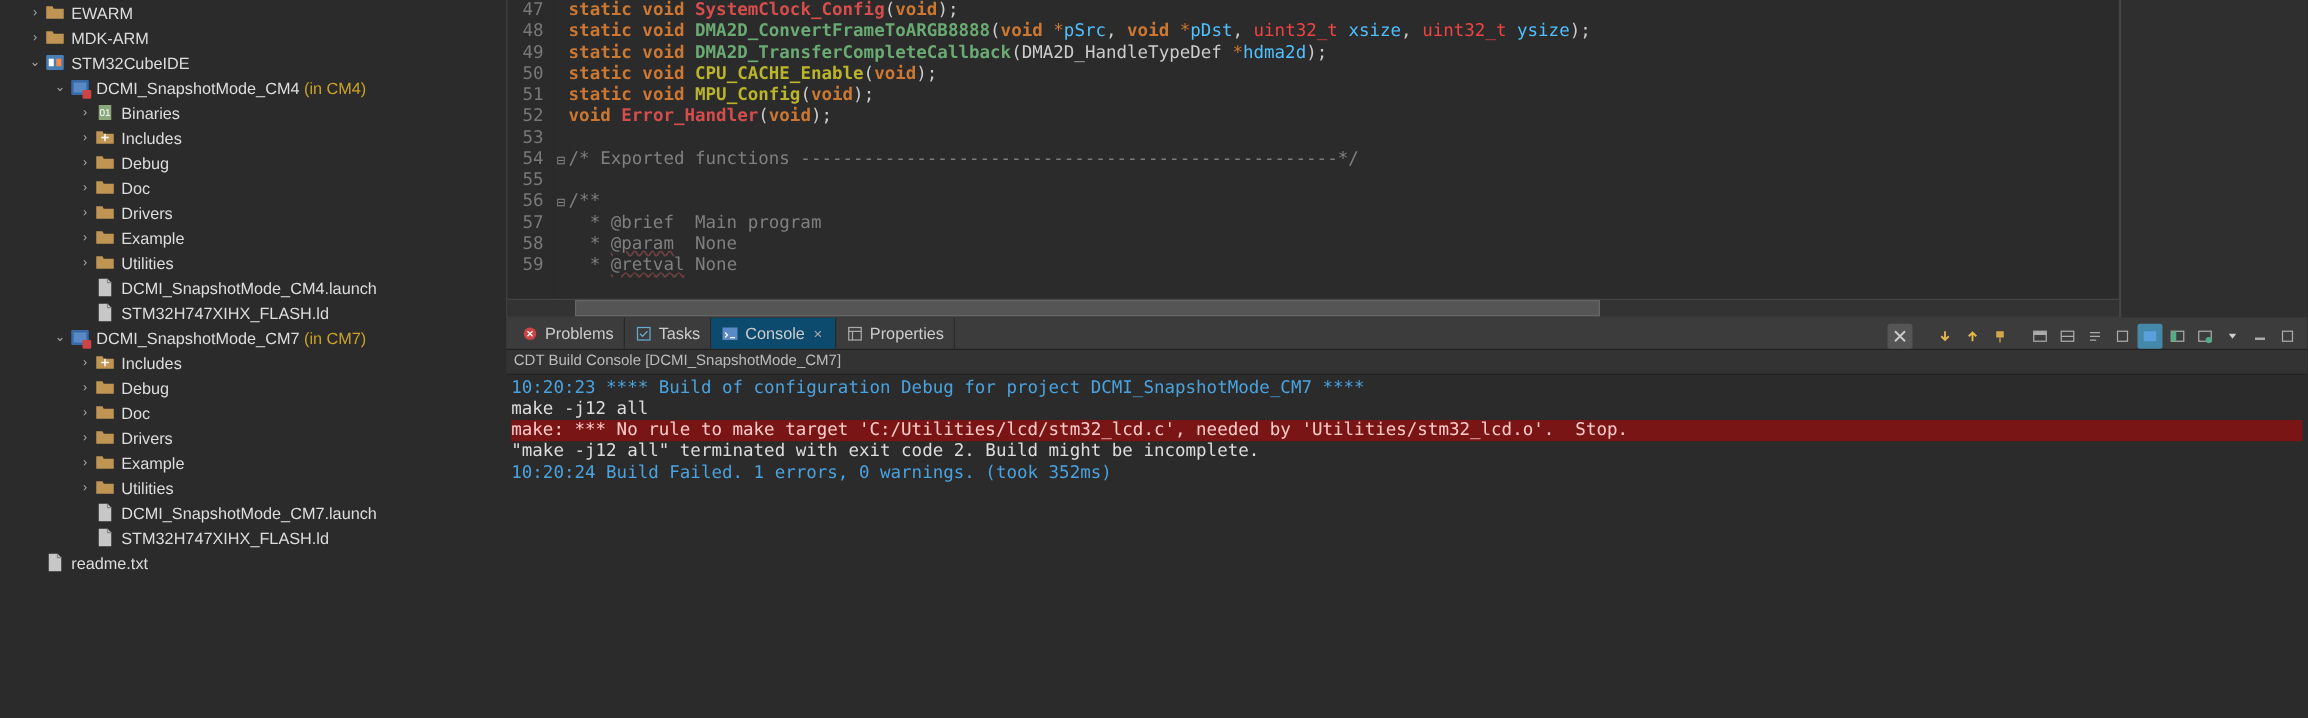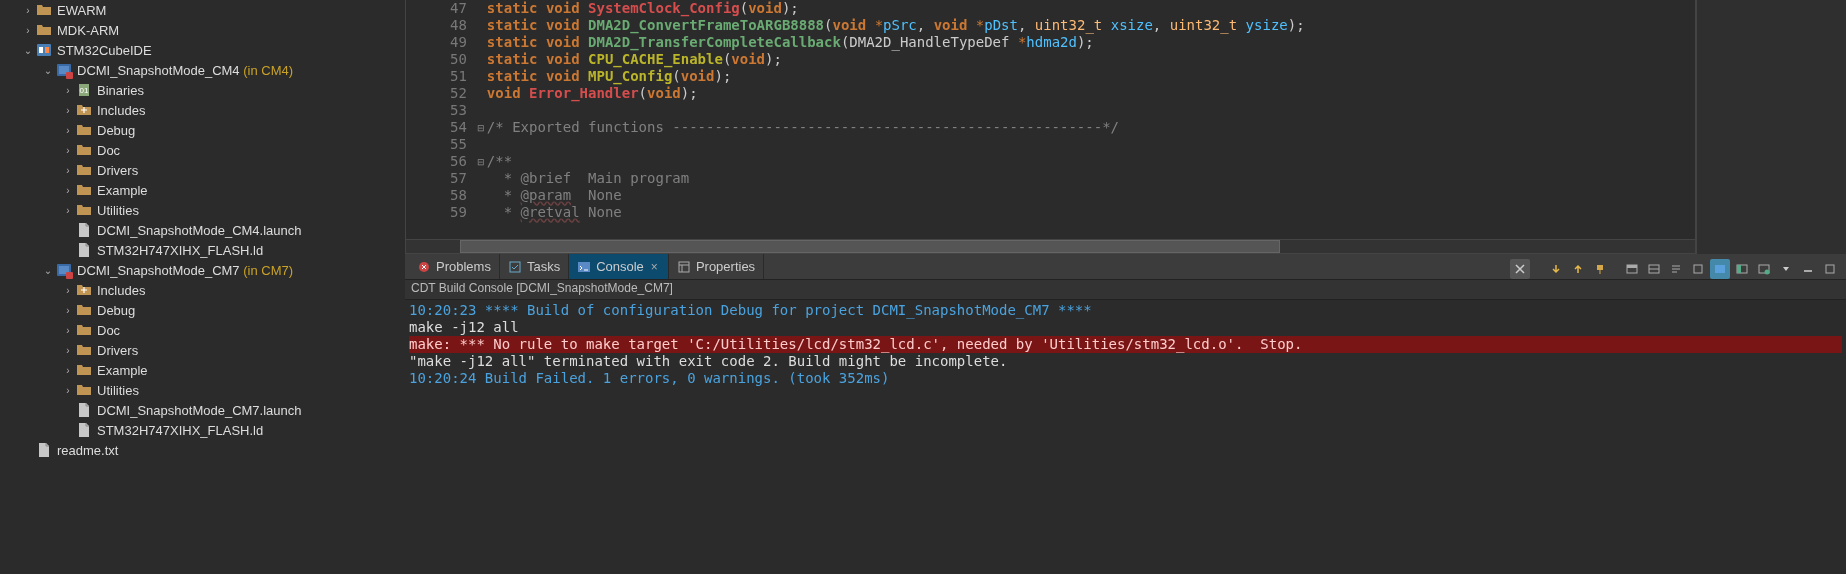--- a/index.html
+++ b/index.html
@@ -13,30 +13,30 @@
   .proj-icon svg { fill: #4a7fb5; }
   .proj-icon::after { content: ""; position: absolute; bottom: -1px; right: -1px; width: 7px; height: 7px; background: #c44; border-radius: 1px; }
   .tree-label { color: #ddd; }
   .tree-label .yellow { color: #c9a227; }
   .main { flex: 1; display: flex; flex-direction: column; background: #2f2f2f; }
   .editor-area { display: flex; height: 254px; }
   .editor-pane { flex: 1; background: #2b2b2b; position: relative; border: 1px solid #444; border-top: none; display: flex; flex-direction: column; }
   .editor-right-spacer { width: 150px; background: #2f2f2f; border-left: 1px solid #444; }
   .code-wrap { flex: 1; overflow: hidden; display: flex; }
   .gutter { background: #2b2b2b; color: #787878; text-align: right; padding: 0 8px 0 12px; font-family: Consolas, monospace; font-size: 14px; line-height: 17px; user-select: none; }
-  .gut-line { height: 17px; margin-left: 32px; }
+  .gut-line { height: 17px; }
   .fold-strip { width: 12px; background: #2b2b2b; }
   .fold-mark { height: 17px; display:flex; align-items:center; justify-content:center; color:#888; font-size:9px;}
   .code { font-family: Consolas, monospace; font-size: 14px; line-height: 17px; white-space: pre; color: #ccc; flex: 1; }
   .code-line { height: 17px; }
   .kw1 { color: #cc7832; font-weight: bold; } 
   .fn-red { color: #d64d4d; font-weight: bold; }
   .fn-green { color: #6aab73; font-weight: bold; }
   .fn-yellow { color: #bbb529; font-weight: bold; }
-  .type { color: #fdba74; }
+  .type { color: #ef4444; }
   .param { color: #4fc1ff; }
   .cm { color: #808080; }
   .cm-link { color: #808080; text-decoration: underline wavy #6b4040; }
   .star { color: #cc7832; }
   .hscroll { height: 14px; background: #333; border-top: 1px solid #444; position: relative; }
   .hscroll-thumb { position: absolute; height: 100%; background: #555; border: 1px solid #666; }
   .panel-tabs-row { display: flex; align-items: flex-end; height: 26px; background: #3c3c3c; border-bottom: 1px solid #222; }
   .panel-tabs { display: flex; height: 100%; padding-left: 4px; }
   .ptab { display: flex; align-items: center; padding: 0 8px; gap: 5px; cursor: pointer; color: #ccc; border-right: 1px solid #2a2a2a; }
   .ptab.active { background: #0c4a6e; }

